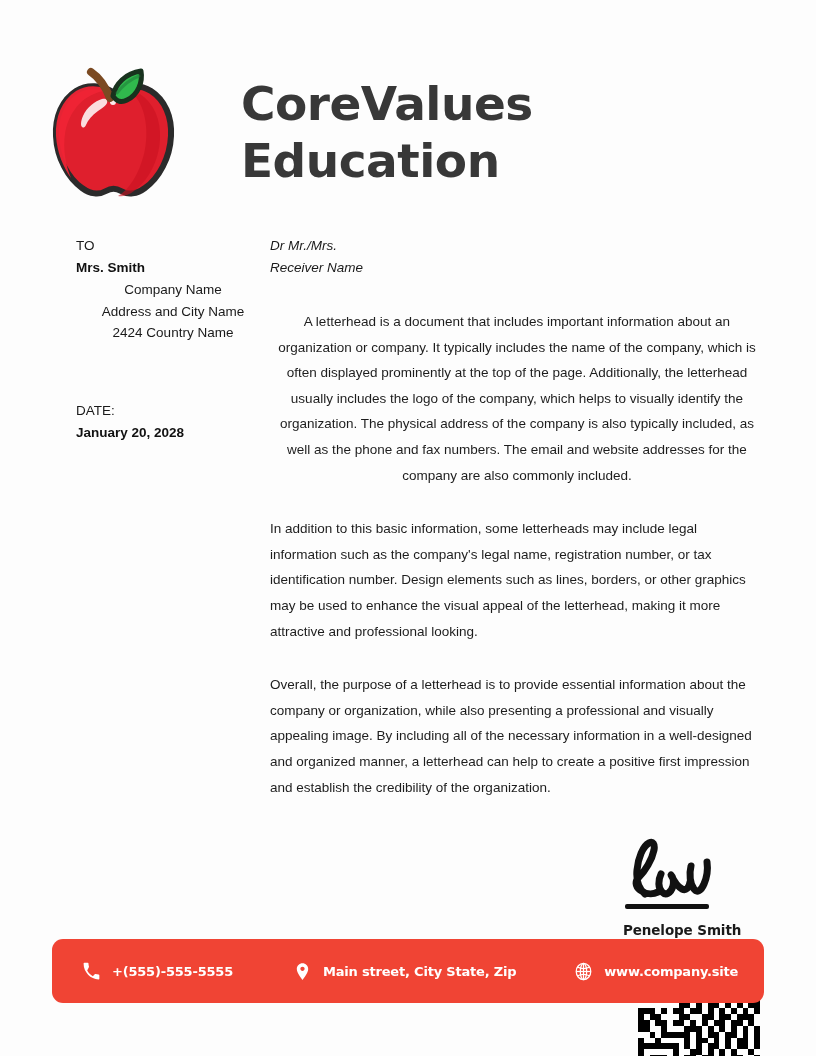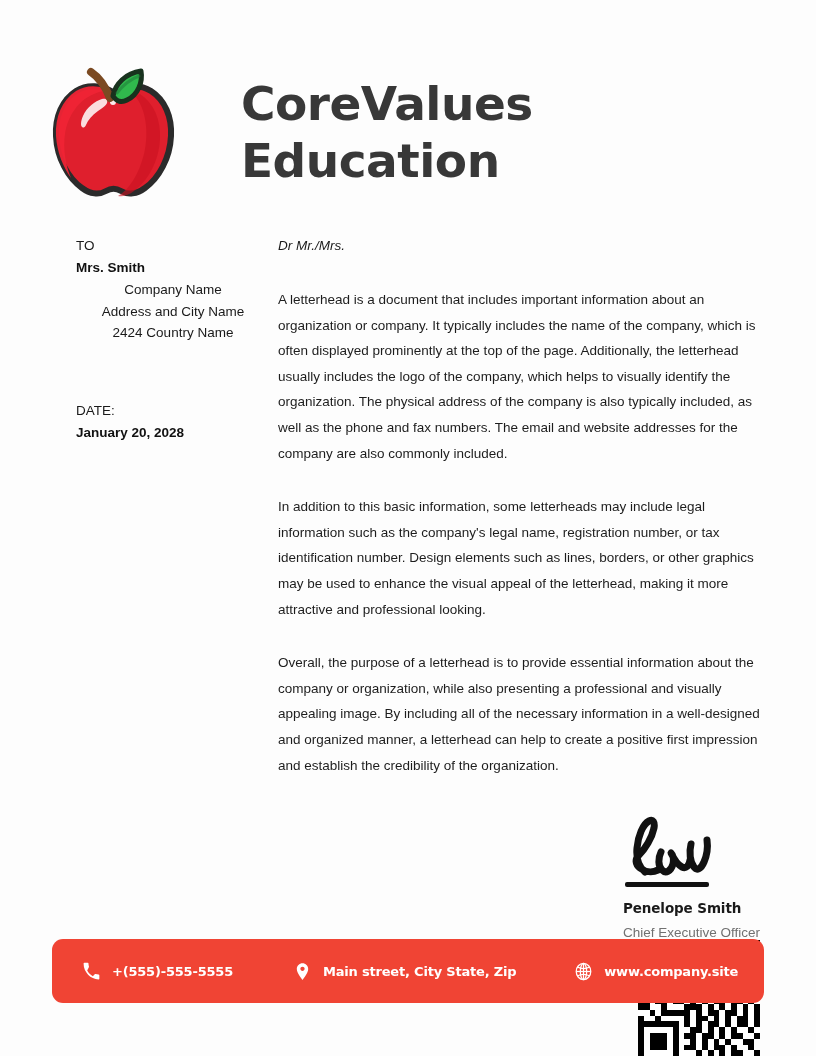--- a/index.html
+++ b/index.html
@@ -37,21 +37,21 @@
     line-height: 1.22;
     letter-spacing: -0.5px;
     color: #383838;
   }
   .brand-line { display: block; white-space: nowrap; }
 
   
   .content {
     display: flex;
     padding: 28px 52px 0 76px;
-    gap: 8px;
+    gap: 0;
   }
 
   .col-left { width: 194px; flex: 0 0 194px; padding-top: 5px; }
   .col-right { flex: 1 1 auto; padding-top: 5px; }
 
   .meta-label {
     font-size: 13.5px;
     color: #1a1a1a;
     line-height: 22px;
   }
@@ -76,21 +76,21 @@
     font-style: italic;
   }
 
   .para {
     font-size: 13.5px;
     color: #1d1d1d;
     line-height: 25.6px;
     margin-top: 28px;
     text-align: left;
   }
-  .para.first { margin-top: 30px; }
+  .para.first { margin-top: 30px; text-align: center; }
 
   
   .sign-area {
     display: flex;
     justify-content: space-between;
     align-items: flex-end;
     padding: 34px 56px 0 270px;
     flex-direction: column;
   }
   .sign-left { padding-top: 4px; }
@@ -189,20 +189,21 @@
       <div class="meta-line">2424 Country Name</div>
 
       <div class="date-block">
         <div class="meta-label">DATE:</div>
         <div class="meta-strong">January 20, 2028</div>
       </div>
     </div>
 
     <div class="col-right">
       <div class="recv-line">Dr Mr./Mrs.</div>
+      <div class="recv-line">Receiver Name</div>
 
       <p class="para first">A letterhead is a document that includes important information about an organization or company. It typically includes the name of the company, which is often displayed prominently at the top of the page. Additionally, the letterhead usually includes the logo of the company, which helps to visually identify the organization. The physical address of the company is also typically included, as well as the phone and fax numbers. The email and website addresses for the company are also commonly included.</p>
       <p class="para">In addition to this basic information, some letterheads may include legal information such as the company's legal name, registration number, or tax identification number. Design elements such as lines, borders, or other graphics may be used to enhance the visual appeal of the letterhead, making it more attractive and professional looking.</p>
       <p class="para">Overall, the purpose of a letterhead is to provide essential information about the company or organization, while also presenting a professional and visually appealing image. By including all of the necessary information in a well-designed and organized manner, a letterhead can help to create a positive first impression and establish the credibility of the organization.</p>
     </div>
   </div>
 
   <div class="sign-area">
 
     <div class="sign-left">

